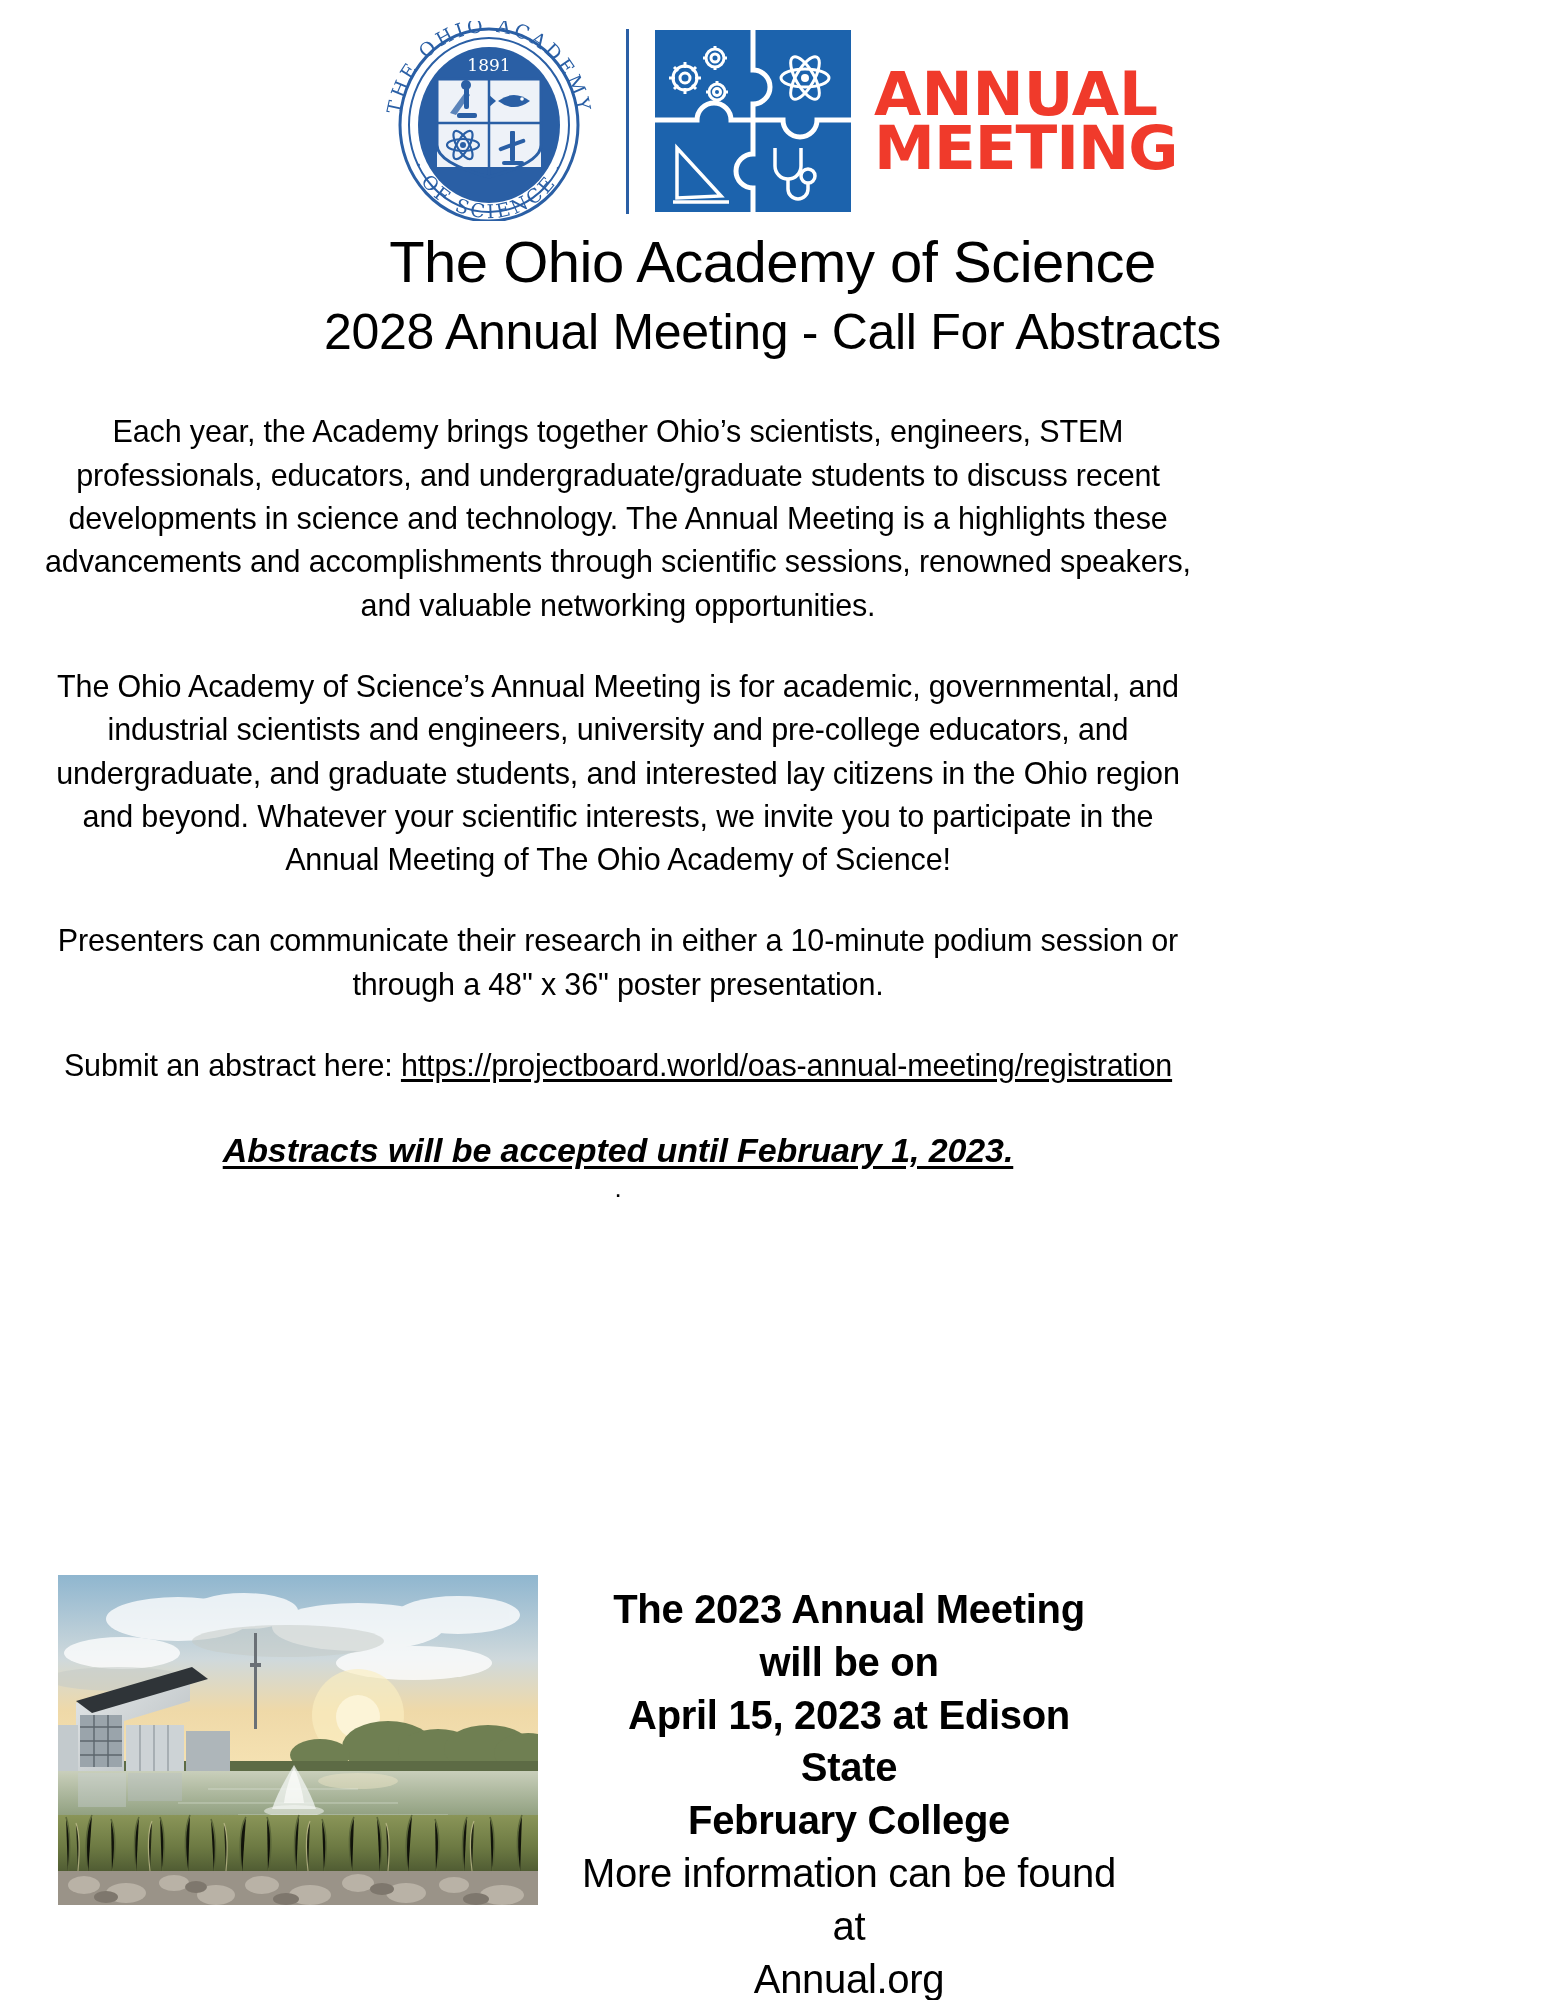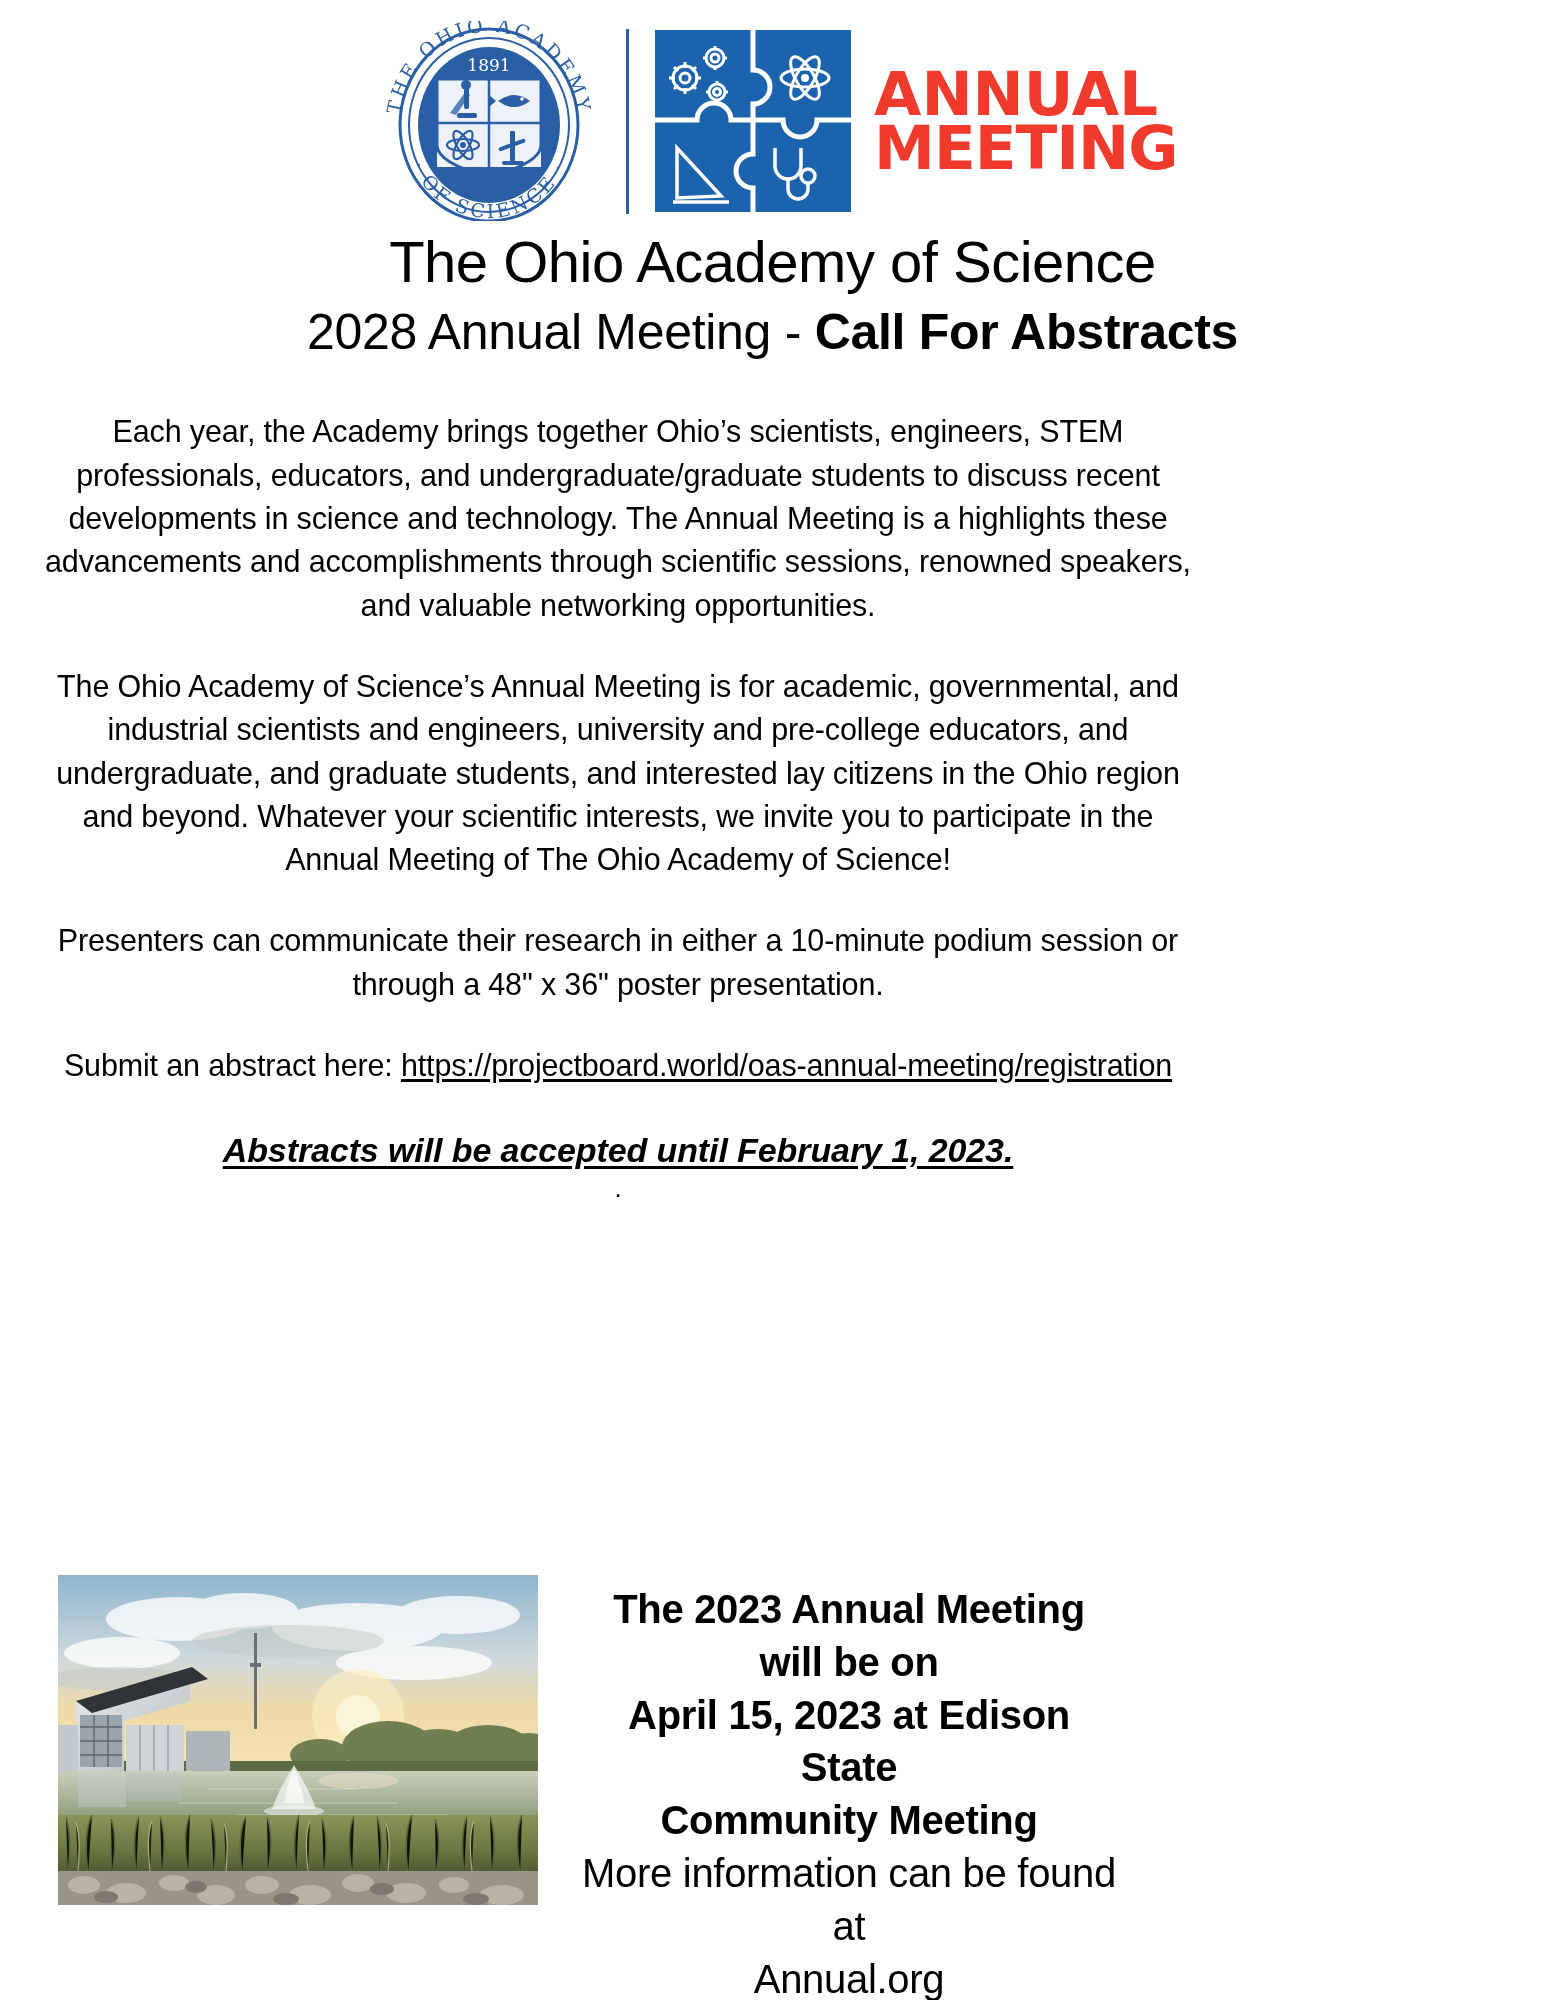--- a/index.html
+++ b/index.html
@@ -82,21 +82,21 @@
     letter-spacing: -0.5px;
   }
   .title-sub {
     text-align: center;
     font-size: 50px;
     font-weight: 400;
     line-height: 1.2;
     margin: 6px 0 0 0;
     letter-spacing: -0.3px;
   }
-  .title-sub b { font-weight: 700; margin-top: 12px; }
+  .title-sub b { font-weight: 400; margin-top: 12px; }
 
   
   .body-wrap {
     margin: 48px 38px 0 38px;
     width: 1160px;
   }
   .para {
     font-size: 30.5px;
     line-height: 1.42;
     margin: 0 0 38px 0;
@@ -470,19 +470,19 @@
           <ellipse cx="228" cy="324" rx="13" ry="6"></ellipse>
             <ellipse cx="324" cy="314" rx="12" ry="6"></ellipse>
           <ellipse cx="418" cy="324" rx="13" ry="6"></ellipse>
         </g>
       </svg>
     </div>
 
     <div class="bottom-text">
       <p class="bt-bold">The 2023 Annual Meeting will be on</p>
       <p class="bt-bold">April 15, 2023 at Edison State</p>
-      <p class="bt-bold">Community Meeting</p>
+      <p class="bt-bold">February College</p>
       <p class="bt-reg">More information can be found at</p>
       <p class="bt-reg">Annual.org</p>
     </div>
   </div>
 
 </div>
 
 </body></html>

